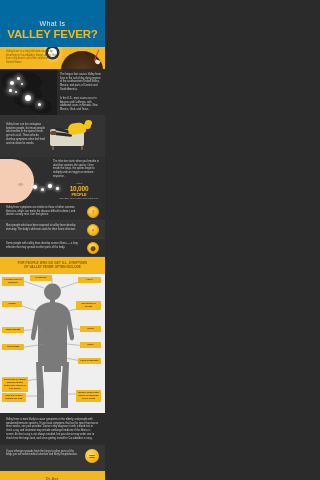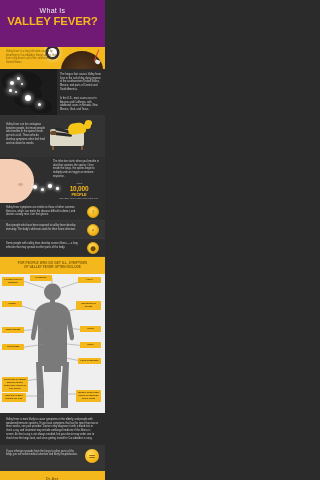--- a/index.html
+++ b/index.html
@@ -6,22 +6,22 @@
   html, body {
     width: 105px; height: 480px;
     background: #2b2b2b;
     font-family: "Liberation Sans", sans-serif;
     overflow: hidden;
   }
   .page { position: relative; width: 105px; height: 480px; background: #2e2e2e; }
 
   
   .header {
-    position: relative; height: 47px; background: #701a75;
-    padding-top: 7px; text-align: center;
+    position: relative; height: 47px; background: #0369a1;
+    padding-top: 20px; text-align: center;
   }
   .h-what {
     color: #efefef; font-size: 7px; letter-spacing: .3px;
     font-weight: 400;
   }
   .h-title {
     color: #f5b81c; font-size: 11.5px; font-weight: bold;
     letter-spacing: -.2px; line-height: 13px; margin-top: 1px;
   }
 

